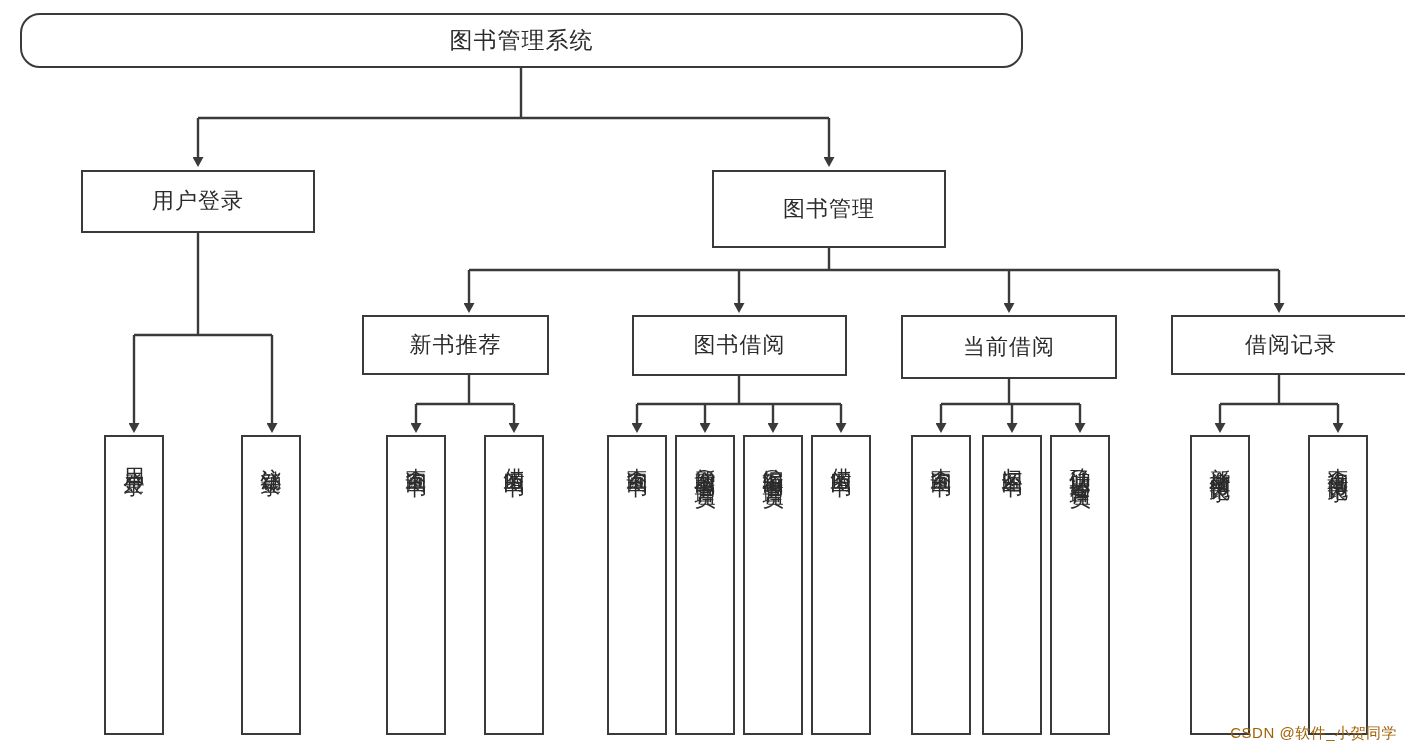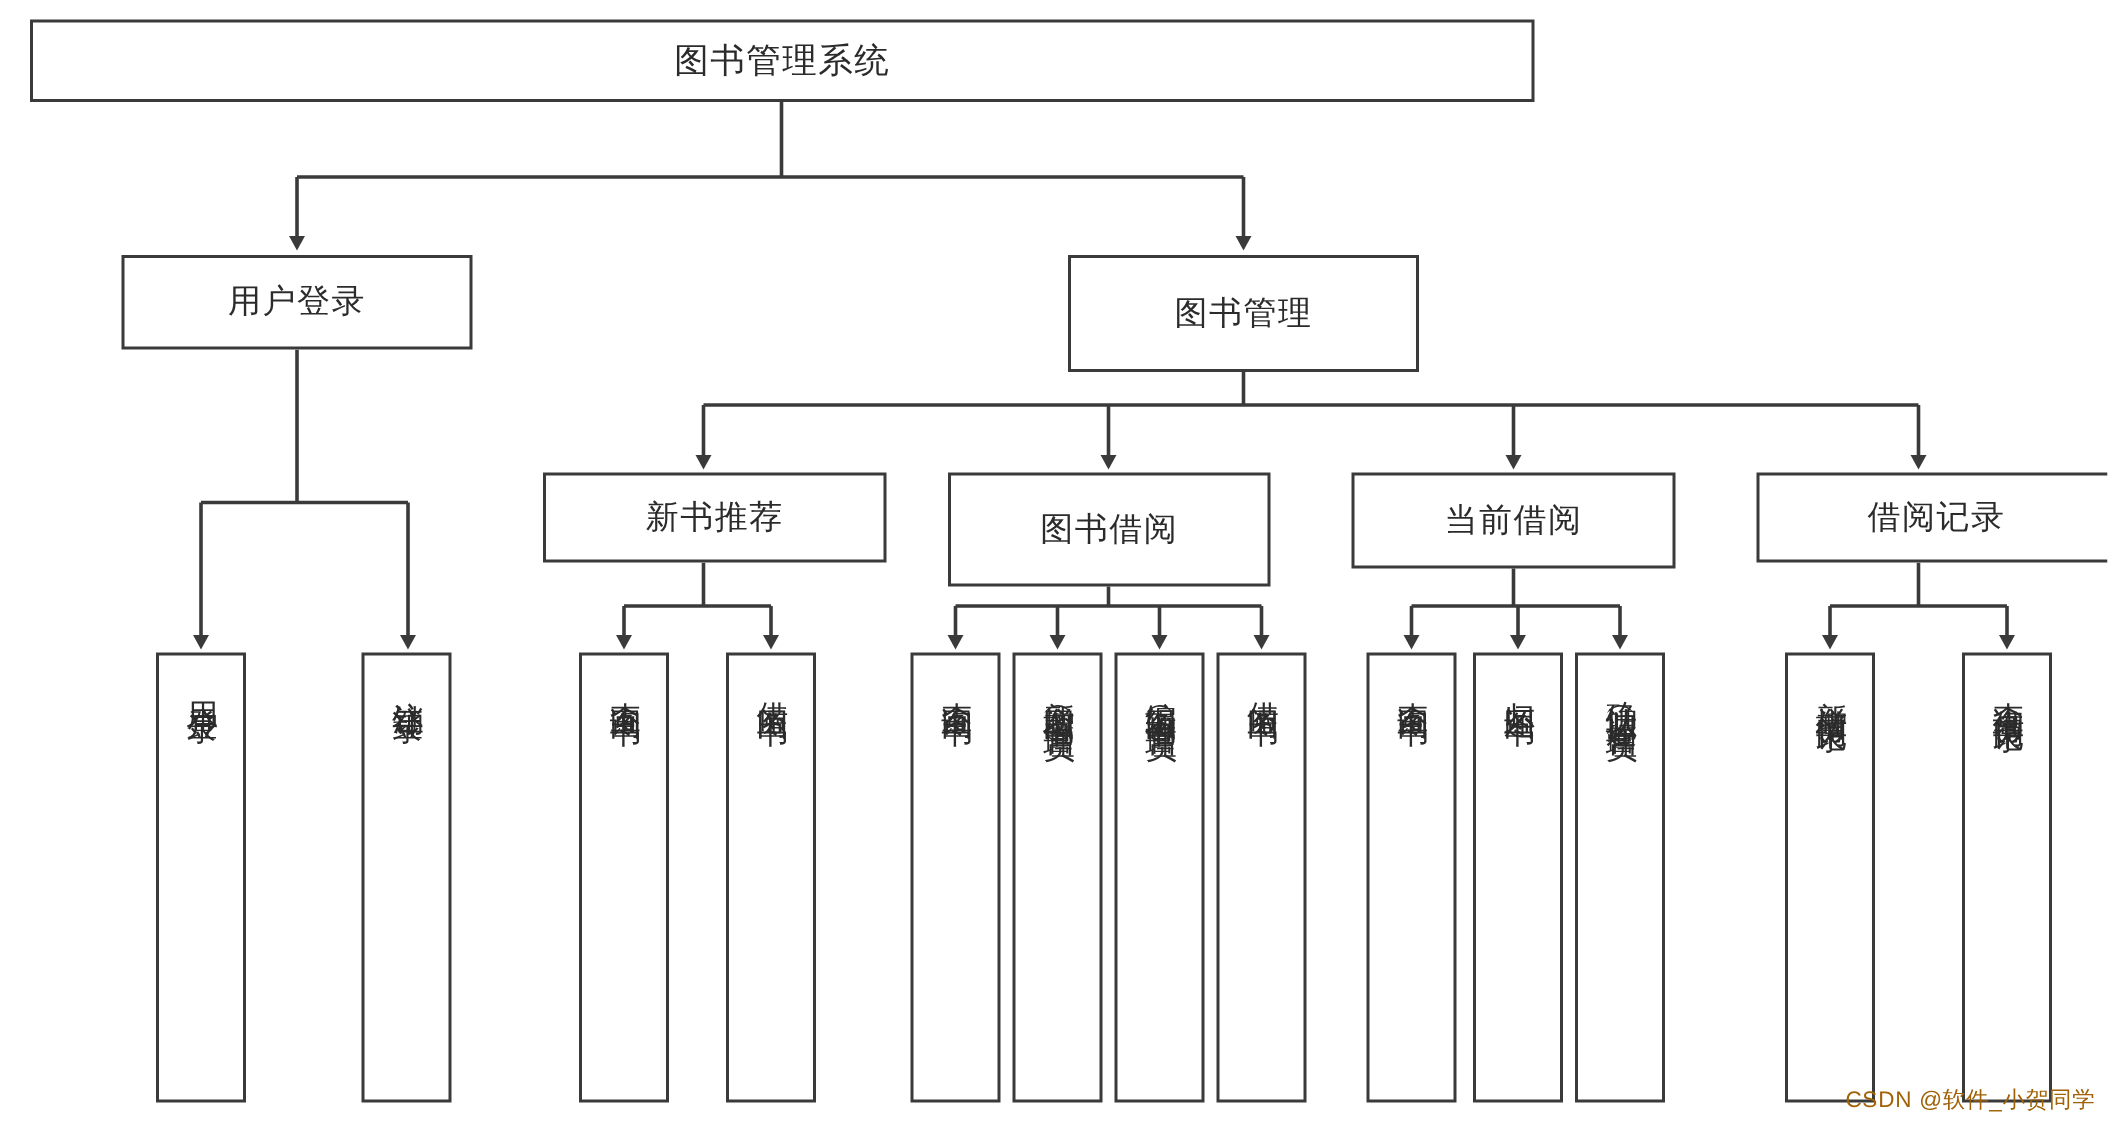--- a/index.html
+++ b/index.html
@@ -119,35 +119,35 @@
       <path d="M1012,404 L1012,424" marker-end="url(#arrow)"></path>
       <path d="M1080,404 L1080,424" marker-end="url(#arrow)"></path>
 
       <path d="M1279,375 L1279,404"></path>
       <path d="M1220,404 L1338,404"></path>
       <path d="M1220,404 L1220,424" marker-end="url(#arrow)"></path>
       <path d="M1338,404 L1338,424" marker-end="url(#arrow)"></path>
     </g>
   </svg>
 
-  <div class="node horiz root" style="left:20px; top:13px; width:1003px; height:55px;">
+  <div class="node horiz root" style="left:20px; top:13px; width:1003px; height:55px;border-radius:20px;">
     <span>图书管理系统</span>
   </div>
 
   <div class="node horiz" style="left:81px; top:170px; width:234px; height:63px;">
     <span>用户登录</span>
   </div>
   <div class="node horiz" style="left:712px; top:170px; width:234px; height:78px;">
     <span>图书管理</span>
   </div>
 
-  <div class="node horiz" style="left:362px; top:315px; width:229px; height:60px;">
+  <div class="node horiz" style="left:362px; top:315px; width:187px; height:60px;">
     <span>新书推荐</span>
   </div>
-  <div class="node horiz" style="left:632px; top:315px; width:215px; height:76px;">
+  <div class="node horiz" style="left:632px; top:315px; width:215px; height:61px;">
     <span>图书借阅</span>
   </div>
   <div class="node horiz" style="left:901px; top:315px; width:216px; height:64px;">
     <span>当前借阅</span>
   </div>
   <div class="node horiz" style="left:1171px; top:315px; width:240px; height:60px;">
     <span>借阅记录</span>
   </div>
 
   <div class="node leaf" style="left:104px; top:435px; width:60px; height:300px;">

